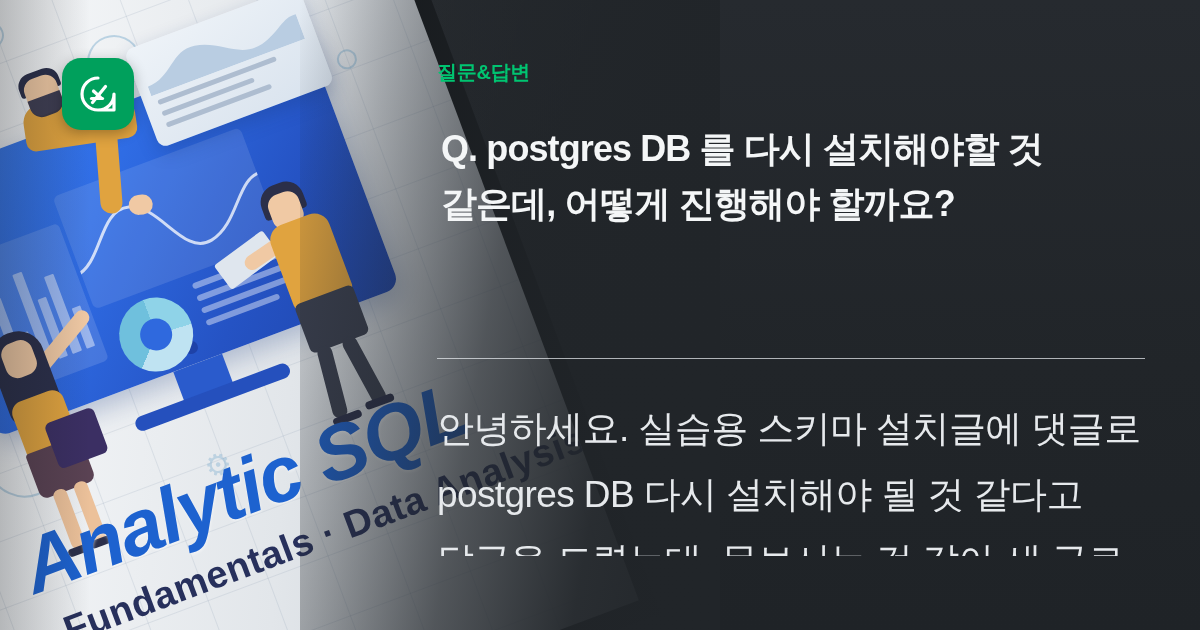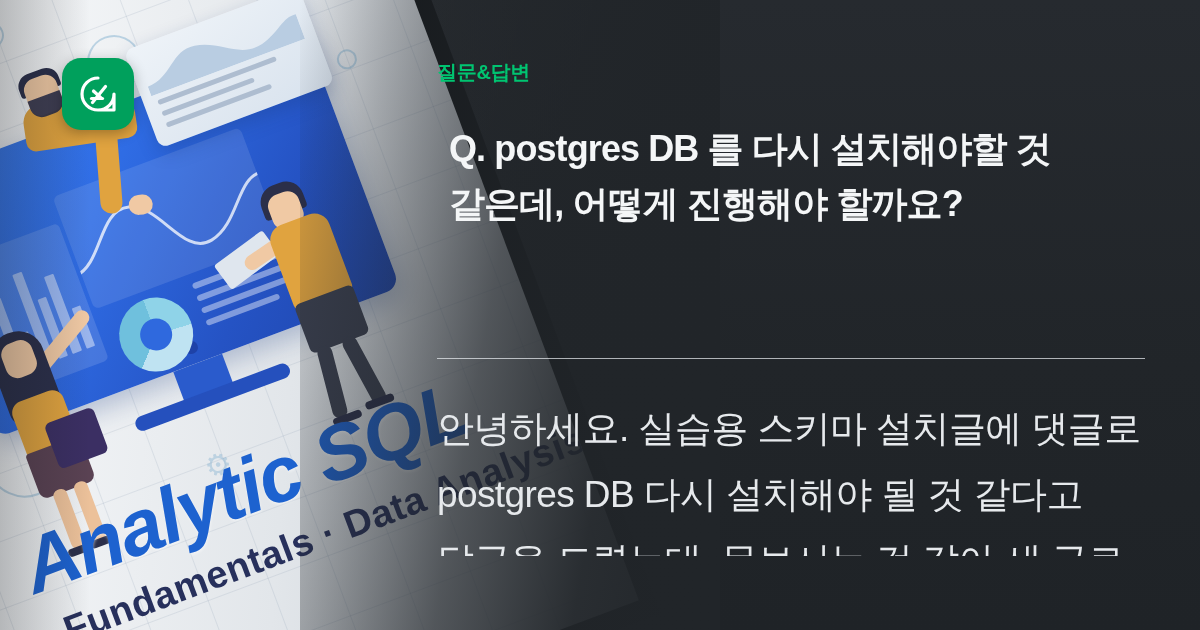--- a/index.html
+++ b/index.html
@@ -233,21 +233,21 @@
     white-space:nowrap;
   }
   .eyebrow .badge{
     font-size:20px; font-weight:700; color:#00c471; letter-spacing:-.3px;
   }
   .eyebrow .course{
     font-size:19px; font-weight:400; color:#b3b8bd; letter-spacing:-.2px;
   }
 
   .title{
-    position:absolute; top:122px; left:12px; width:712px;
+    position:absolute; top:122px; left:4px; width:712px;
     font-size:36px; font-weight:700; line-height:1.52;
     color:#f4f6f7; letter-spacing:-.9px;
     word-break:keep-all;
   }
 
   .divider{
     position:absolute; top:358px; left:0; width:708px; height:1px;
     background:rgba(232,236,240,.72);
   }
 

